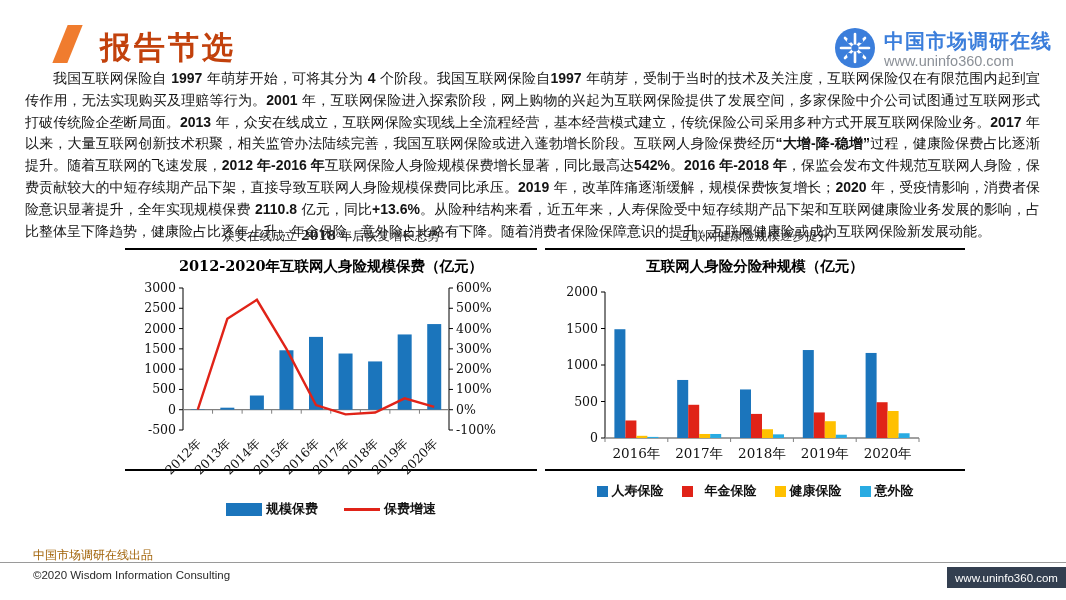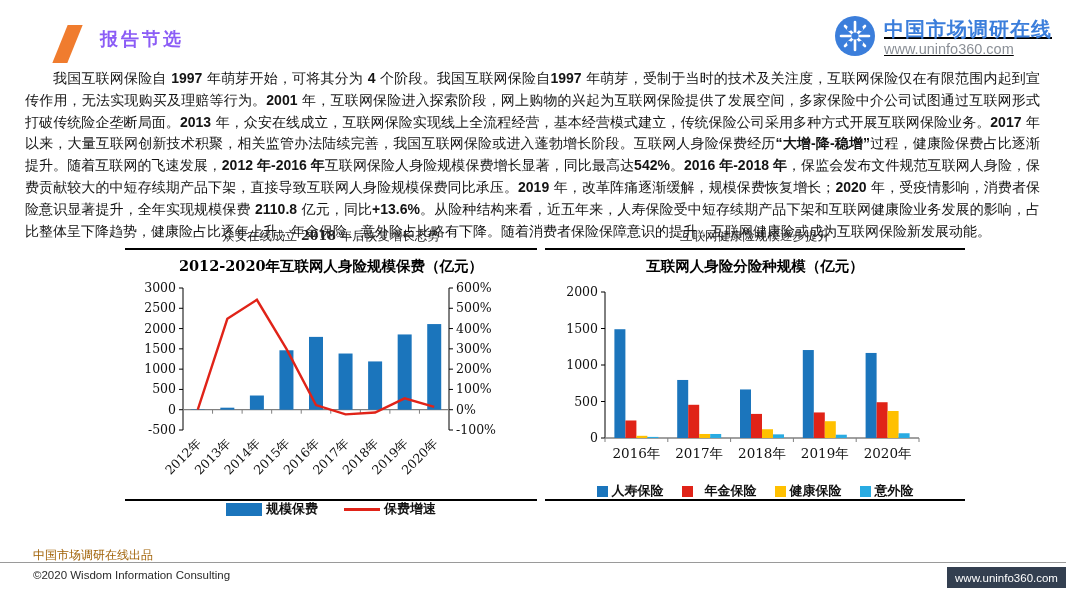--- a/index.html
+++ b/index.html
@@ -7,24 +7,24 @@
   .slide{
     position:relative; width:1066px; height:600px; background:#ffffff;
     font-family:"Liberation Sans", sans-serif; overflow:hidden; margin:0 auto;
   }
   
   .slash{
     position:absolute; left:60px; top:25px; width:15px; height:38px;
     background:#f07c2e; transform:skewX(-22deg);
   }
   .page-title{
-    position:absolute; left:100px; top:27px; font-size:18px; font-weight:bold;
-    color:#8b5cf6; letter-spacing:3px; font-family:"Liberation Sans",sans-serif;
-  }
-  .logo{ position:absolute; top:15px; right:14px; display:flex; align-items:center; gap:8px;text-decoration:underline; }
+    position:absolute; left:100px; top:27px; font-size:31px; font-weight:bold;
+    color:#c2410c; letter-spacing:3px; font-family:"Liberation Sans",sans-serif;
+  }
+  .logo{ position:absolute; top:27px; right:14px; display:flex; align-items:center; gap:8px; }
   .logo-text{ display:flex; flex-direction:column; line-height:1.15; }
   .logo-name{ font-size:20px; color:#3b7edb; font-weight:600; letter-spacing:1px; }
   .logo-url{ font-size:14.5px; color:#8b9097; }
   
   .body-text{
     position:absolute; left:25px; right:26px; top:68px;
     font-size:14px; line-height:21.8px; color:#141414; text-align:justify;
     text-indent:2em; font-family:"DejaVu Serif","Liberation Serif",serif;
   }
   .body-text b{ font-family:"Liberation Sans",sans-serif; }
@@ -32,21 +32,21 @@
   .charts-row{ position:absolute; left:125px; top:228px; display:flex; gap:8px; }
   .chart-col{ display:flex; flex-direction:column; }
   .chart-col.left{ width:412px; }
   .chart-col.right{ width:420px; }
   .chart-caption{
     text-align:center; font-size:12.5px; color:#222; height:20px;
     font-family:"DejaVu Serif","Liberation Serif",serif;
   }
   .chart-box{
     border-top:2px solid #000; border-bottom:2px solid #000;
-    height:253px; padding-top:7px;
+    height:223px; padding-top:7px;
   }
   .chart-title{
     text-align:center; font-size:14.5px; font-weight:bold; color:#000;
     font-family:"DejaVu Serif","Liberation Serif",serif; margin-bottom:2px;
   }
   svg text{ font-family:"DejaVu Serif","Liberation Serif",serif; fill:#111; }
   .legend{ display:flex; justify-content:center; align-items:center; gap:26px; margin-top:2px;
     font-family:"DejaVu Serif","Liberation Serif",serif; font-size:13px; font-weight:bold; color:#111; }
   .legend .item{ display:flex; align-items:center; gap:4px; }
   .swatch-bar{ display:inline-block; width:36px; height:13px; }

